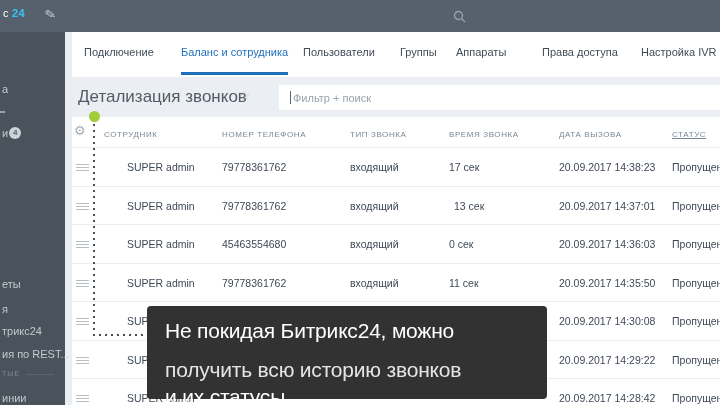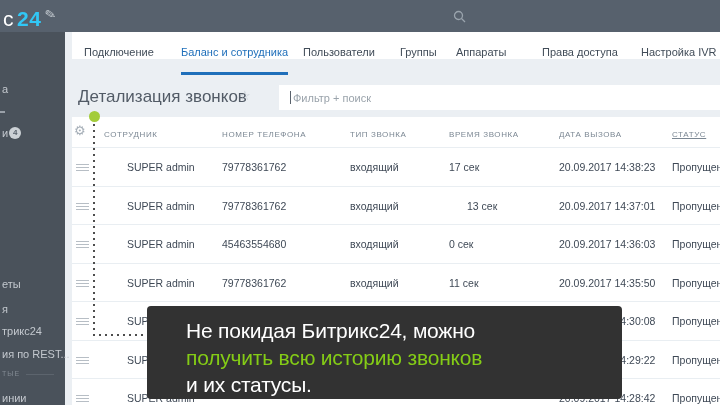--- a/index.html
+++ b/index.html
@@ -1,40 +1,40 @@
 <!DOCTYPE html>
 <html><head>
 <meta charset="utf-8">
 <style>
   html,body{margin:0;padding:0;width:720px;height:405px;overflow:hidden;
     font-family:"Liberation Sans",sans-serif;background:#ebeff3;position:relative;}
   .abs{position:absolute;}
 
   
   .topbar{left:0;top:0;width:720px;height:32px;background:#57616d;z-index:6;}
-  .logo{left:3px;top:7px;font-size:21px;color:#fff;letter-spacing:.5px;}
+  .logo{left:3px;top:7px;font-size:11px;color:#fff;letter-spacing:.5px;}
   .logo .num{color:#31c7f5;font-weight:700;margin-left:3px;}
   .pencil{left:45px;top:7px;font-size:13px;color:#c6ccd2;transform:rotate(-12deg);}
   .search{left:75px;top:6px;width:399px;height:20px;border-radius:10px;border:none;outline:none;
     background:#6b7480;color:#e3e7ea;font-size:10.5px;padding:0 30px 0 13px;box-sizing:border-box;
     font-family:"Liberation Sans",sans-serif;}
   .search::placeholder{color:#a6aeb6;}
   .search-ic{left:453px;top:9px;}
 
   
   .sidebar{left:0;top:32px;width:65px;height:373px;background:#4a525b;z-index:5;color:#c3c8ce;}
   .side-item{position:absolute;left:2px;font-size:11px;white-space:nowrap;color:#c3c8ce;cursor:pointer;}
   .side-badge{position:absolute;background:#ccd1d6;color:#59626d;font-size:8px;line-height:12px;
     padding:0 4px;border-radius:7px;font-weight:700;}
   .side-divider{position:absolute;left:2px;top:338px;font-size:7px;color:#828a93;letter-spacing:1px;}
   .side-divider .rule{display:inline-block;width:28px;height:1px;background:#5c646d;vertical-align:middle;margin-left:6px;}
   .side-mark{position:absolute;left:0;top:79px;width:5px;height:2px;background:#9aa1a9;}
 
   
-  .tabsbar{left:72px;top:32px;width:648px;height:27px;background:#fff;z-index:2;}
+  .tabsbar{left:72px;top:32px;width:648px;height:45px;background:#fff;z-index:2;}
   .tab{position:absolute;top:0;height:40px;line-height:40px;font-size:11px;color:#414c58;
     white-space:nowrap;border-bottom:3px solid transparent;cursor:pointer;}
   .tab.active{color:#1f6fba;border-bottom-color:#1f6fba;}
 
   
   .page-title{left:78px;top:87px;font-size:17px;color:#525b66;z-index:2;}
   .fav-star{left:239px;top:88px;font-size:13px;color:#c3cbd2;z-index:2;cursor:pointer;}
   .filter{left:279px;top:85px;width:441px;height:25px;border:none;outline:none;background:#fff;
     font-size:11px;color:#414c58;padding:0 10px 0 14px;box-sizing:border-box;z-index:2;
     font-family:"Liberation Sans",sans-serif;}
@@ -51,22 +51,22 @@
     background:repeating-linear-gradient(to bottom,#b7bec5 0 1px,transparent 1px 3px);cursor:grab;}
 
   
   .hl-dot{left:89px;top:111px;width:11px;height:11px;border-radius:50%;background:#a3cc3a;z-index:4;}
   .hl-v{left:93px;top:124px;width:2px;height:211px;
     background:repeating-linear-gradient(to bottom,#4d4d4d 0 2px,transparent 2px 6px);z-index:3;}
   .hl-h{left:93px;top:334px;width:115px;height:2px;
     background:repeating-linear-gradient(to right,#4d4d4d 0 2px,transparent 2px 6px);z-index:3;}
 
   
-  .promo{left:147px;top:306px;width:475px;height:93px;background:#323232;border-radius:4px;
-    z-index:10;padding:11px 0 0 39px;box-sizing:border-box;}
+  .promo{left:147px;top:306px;width:400px;height:93px;background:#323232;border-radius:4px;
+    z-index:10;padding:11px 0 0 18px;box-sizing:border-box;}
   .promo div{font-size:21px;line-height:27px;color:#fff;white-space:nowrap;letter-spacing:-.2px;}
 </style>
 </head>
 <body>
 
 <div class="abs topbar">
   <div class="abs logo"><span>с</span><span class="num" style="color: rgb(49, 199, 245);">24</span></div>
   <div class="abs pencil">✎</div>
   <div class="abs search-ic">
     <svg width="13" height="13">
@@ -127,21 +127,21 @@
         <span class="cell" style="left: 278px;">входящий</span>
         <span class="cell" style="left: 377px;">17 сек</span>
         <span class="cell" style="left: 487px;">20.09.2017 14:38:23</span>
         <span class="cell" style="left: 600px;">Пропущенный</span>
       </div>
       <div class="trow" style="top: 69px;">
         <div class="drag"></div>
         <span class="cell" style="left: 55px;">SUPER admin</span>
         <span class="cell" style="left: 150px;">79778361762</span>
         <span class="cell" style="left: 278px;">входящий</span>
-        <span class="cell" style="left: 395px;">13 сек</span>
+        <span class="cell" style="left: 382px;">13 сек</span>
         <span class="cell" style="left: 487px;">20.09.2017 14:37:01</span>
         <span class="cell" style="left: 600px;">Пропущенный</span>
       </div>
       <div class="trow" style="top: 107px;">
         <div class="drag"></div>
         <span class="cell" style="left: 55px;">SUPER admin</span>
         <span class="cell" style="left: 150px;">45463554680</span>
         <span class="cell" style="left: 278px;">входящий</span>
         <span class="cell" style="left: 377px;">0 сек</span>
         <span class="cell" style="left: 487px;">20.09.2017 14:36:03</span>
@@ -185,15 +185,15 @@
       </div>
     </div>
 </div>
 
 <div class="abs hl-dot" style="background: rgb(163, 204, 58);"></div>
 <div class="abs hl-v"></div>
 <div class="abs hl-h"></div>
 
 <div class="abs promo">
   <div>Не покидая Битрикс24, можно</div>
-  <div id="promo-accent" style="color: #84cc16;">получить всю историю звонков</div>
+  <div id="promo-accent" style="color: #e5e5e5; margin-top: 12px;">получить всю историю звонков</div>
   <div>и их статусы.</div>
 </div>
 
 </body></html>

